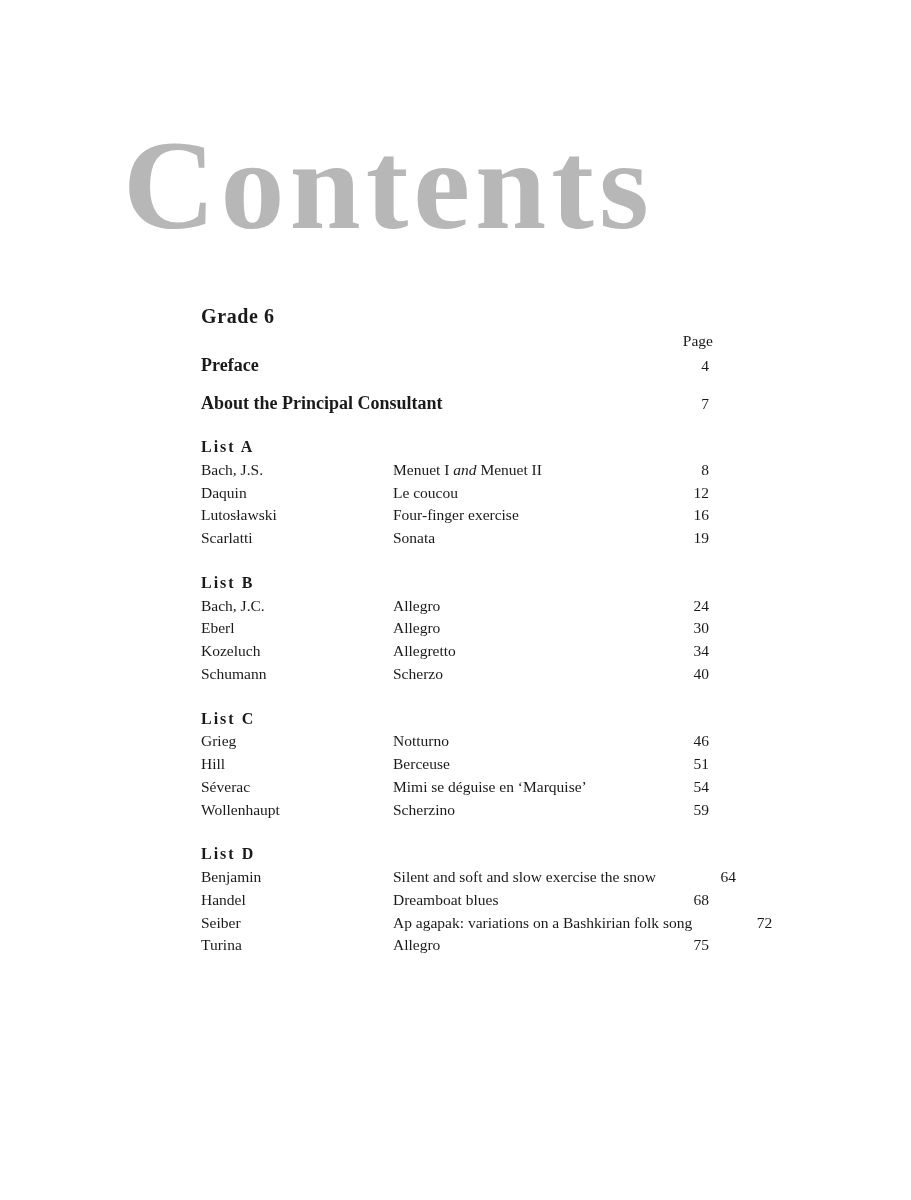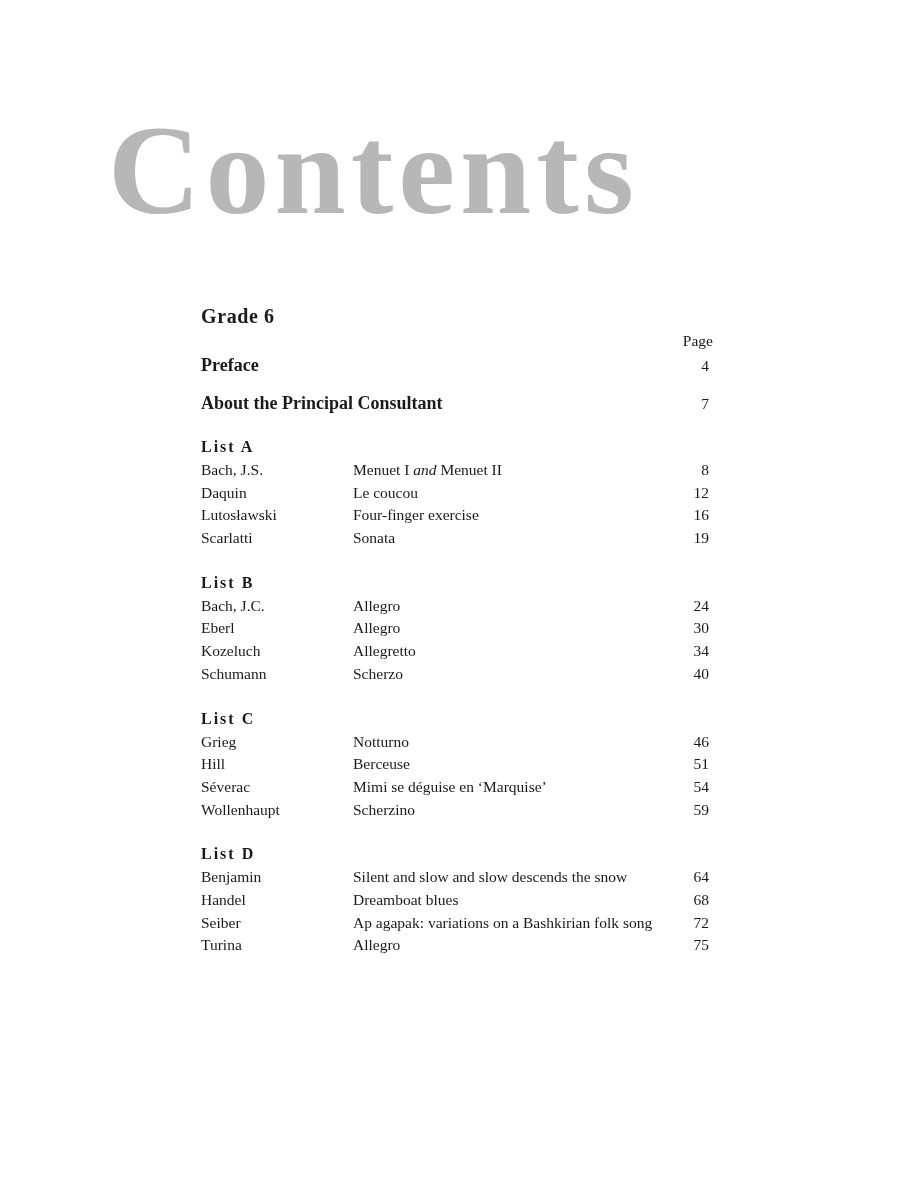--- a/index.html
+++ b/index.html
@@ -18,21 +18,21 @@
     .page-title {
       position: absolute;
       left: 108px;
       top: 106px;
       font-family: "Liberation Serif", "DejaVu Serif", serif;
       font-weight: bold;
       font-size: 128px;
       letter-spacing: 5px;
       line-height: 1;
       color: #b7b7b7;
-      margin: 0;
+      margin: 15px;
       white-space: nowrap;
     }
     .toc {
       position: absolute;
       left: 201px;
       top: 304px;
       width: 512px;
     }
     .grade {
       font-weight: bold;
@@ -69,25 +69,26 @@
     .list-heading {
       font-weight: bold;
       font-size: 16px;
       letter-spacing: 2px;
       height: 24px;
       line-height: 24px;
       margin: 0;
     }
     .entry {
       display: flex;
-      align-items: center;
+      align-items: flex-end;
       font-size: 15.5px;
       height: 22.7px;
       line-height: 22.7px;
       white-space: nowrap;
+      gap: 40px;
     }
     .entry .composer {
       width: 152px;
       flex: 0 0 152px;
     }
     .entry .title {
       flex: 1 1 auto;
     }
     .entry .pg {
       flex: 0 0 40px;
@@ -193,21 +194,21 @@
       <span class="pg">59</span>
     </div>
   </div>
 
   <div class="gap"></div>
 
   <div class="list-block">
     <div class="list-heading">List D</div>
     <div class="entry">
       <span class="composer">Benjamin</span>
-      <span class="title">Silent and slow and slow descends the snow</span>
+      <span class="title">Silent and soft and slow exercise the snow</span>
       <span class="pg">64</span>
     </div>
     <div class="entry">
       <span class="composer">Handel</span>
       <span class="title">Dreamboat blues</span>
       <span class="pg">68</span>
     </div>
     <div class="entry">
       <span class="composer">Seiber</span>
       <span class="title">Ap agapak: variations on a Bashkirian folk song</span>

